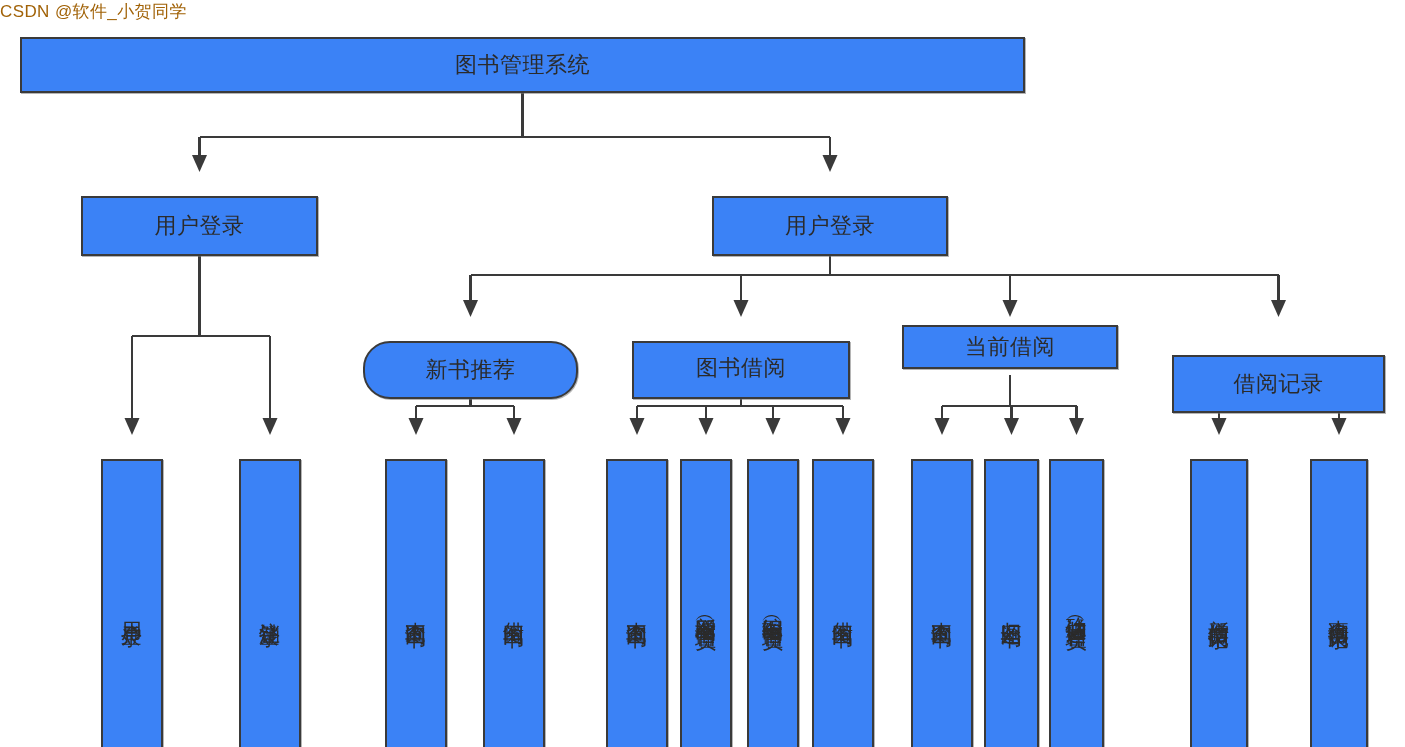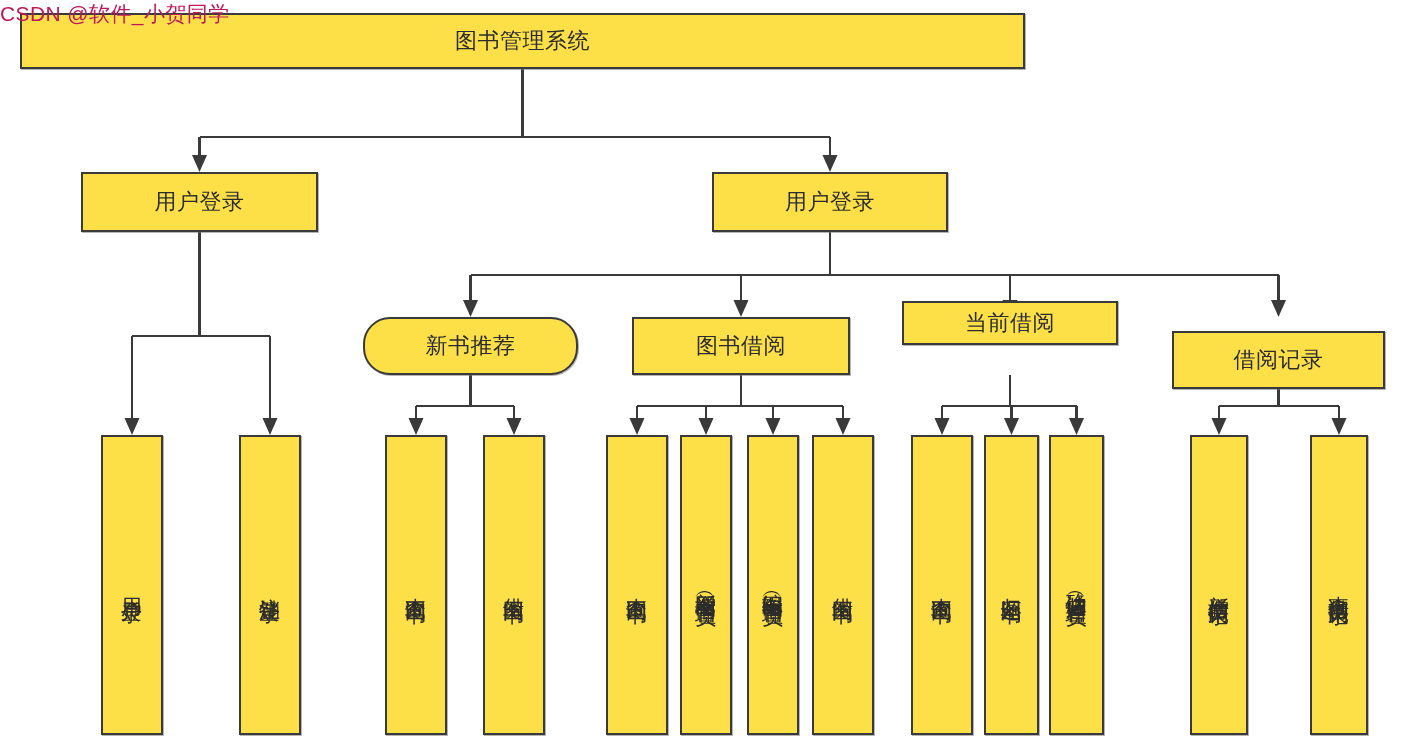--- a/index.html
+++ b/index.html
@@ -20,26 +20,27 @@
   svg#edges {
     position: absolute;
     left: 0;
     top: 0;
     width: 1405px;
     height: 747px;
   }
   .node {
     position: absolute;
     box-sizing: border-box;
-    background: #fde047;
+    background: #3b82f6;
     border: 2px solid #a21caf;
     display: flex;
     align-items: center;
     justify-content: center;
     box-shadow: 1px 1px 0 rgba(120,120,120,0.55);
+    margin-top: 24px;
   }
   .node-label {
     color: #2b2b2b;
     line-height: 1.22;
     text-align: center;
     white-space: nowrap;
   }
   .node.horizontal .node-label {
     font-size: 22px;
     letter-spacing: 0.5px;
@@ -50,22 +51,22 @@
   }
   .node.vertical .node-label {
     writing-mode: vertical-rl;
     text-orientation: upright;
     font-size: 21px;
     letter-spacing: 2px;
     line-height: 1.1;
   }
   #watermark {
     position: absolute;
-    color: #be185d;
-    font-size: 21px;
+    color: #a16207;
+    font-size: 17px;
     white-space: nowrap;
     pointer-events: none;
     letter-spacing: 0.4px;
   }
 </style>
 </head>
 <body>
 
 <div id="canvas">
   <svg id="edges" viewBox="0 0 1405 747">
@@ -129,21 +130,21 @@
       <div class="node horizontal" style="left: 81px; top: 172px; width: 237px; height: 60px; border-color: rgb(58, 58, 58);">
         <span class="node-label" style="color: rgb(43, 43, 43);">用户登录</span>
       </div>
       <div class="node horizontal" style="left: 712px; top: 172px; width: 236px; height: 60px; border-color: rgb(58, 58, 58);">
         <span class="node-label" style="color: rgb(43, 43, 43);">用户登录</span>
       </div>
       <div class="node horizontal" style="left: 363px; top: 317px; width: 215px; height: 58px; border-color: rgb(58, 58, 58); border-radius: 27px;">
         <span class="node-label" style="color: rgb(43, 43, 43);">新书推荐</span>
       </div>
       <div class="node horizontal" style="left: 632px; top: 317px; width: 218px; height: 58px; border-color: rgb(58, 58, 58);">
-        <span class="node-label" style="color: rgb(43, 43, 43);">图书借阅</span>
+        <span class="node-label" style="color: rgb(43, 43, 43); font-family: Liberation Mono, monospace;">图书借阅</span>
       </div>
       <div class="node horizontal" style="left: 902px; top: 301px; width: 216px; height: 44px; border-color: rgb(58, 58, 58);">
         <span class="node-label" style="color: rgb(43, 43, 43);">当前借阅</span>
       </div>
       <div class="node horizontal" style="left: 1172px; top: 331px; width: 213px; height: 58px; border-color: rgb(58, 58, 58);">
         <span class="node-label" style="color: rgb(43, 43, 43);">借阅记录</span>
       </div>
       <div class="node vertical" style="left: 101px; top: 435px; width: 62px; height: 300px; border-color: rgb(58, 58, 58);">
         <span class="node-label" style="color: rgb(43, 43, 43);">用户登录</span>
       </div>

